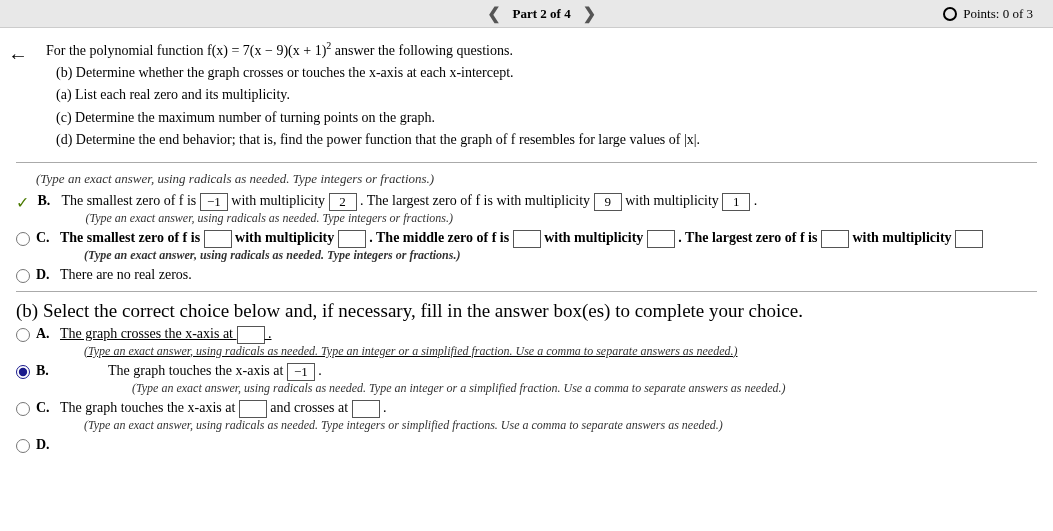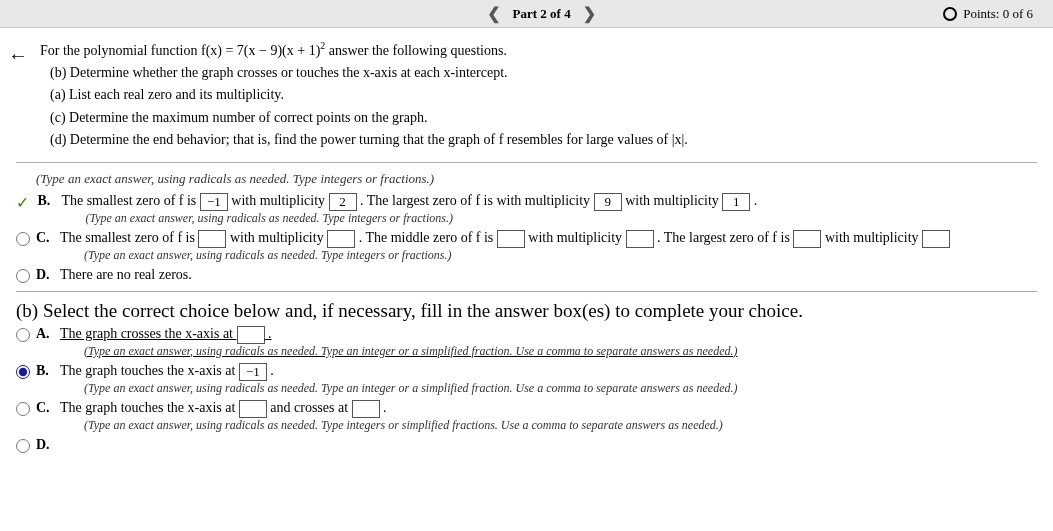--- a/index.html
+++ b/index.html
@@ -56,21 +56,21 @@
     }
     .back-arrow {
       position: absolute;
       left: 8px;
       top: 14px;
       font-size: 20px;
       cursor: pointer;
       color: #000;
     }
     .problem-header {
-      margin-left: 24px;
+      margin-left: 30px;
       margin-bottom: 10px;
       line-height: 1.6;
     }
     .problem-header .main-question {
       font-size: 14px;
     }
     .problem-header .sub-items {
       margin-left: 10px;
       font-size: 14px;
       line-height: 1.6;
@@ -144,37 +144,37 @@
 
 <div class="top-bar">
   <div style="width:120px;"></div>
   <div class="top-bar-center">
     <span class="nav-arrow">❮</span>
     <span>Part 2 of 4</span>
     <span class="nav-arrow">❯</span>
   </div>
   <div class="points-section">
     <span class="circle-icon"></span>
-    <span>Points: 0 of 6</span>
+    <span>Points: 0 of 3</span>
   </div>
 </div>
 
 <div class="main-content">
 
   <span class="back-arrow">←</span>
 
   <div class="problem-header">
     <div class="main-question">
       For the polynomial function f(x) = 7(x − 9)(x + 1)<sup>2</sup> answer the following questions.
     </div>
     <div class="sub-items">
       <div>(b) Determine whether the graph crosses or touches the x-axis at each x-intercept.</div>
       <div>(a) List each real zero and its multiplicity.</div>
-      <div>(c) Determine the maximum number of correct points on the graph.</div>
-      <div>(d) Determine the end behavior; that is, find the power turning that the graph of f resembles for large values of |x|.</div>
+      <div>(c) Determine the maximum number of turning points on the graph.</div>
+      <div>(d) Determine the end behavior; that is, find the power function that the graph of f resembles for large values of |x|.</div>
     </div>
   </div>
 
   <hr class="divider">
 
   <div class="answer-type-note">(Type an exact answer, using radicals as needed. Type integers or fractions.)</div>
 
   <div class="radio-option">
     <span class="checkmark-icon">✓</span>
     <span class="radio-label">B.</span>
@@ -189,21 +189,21 @@
       <span>with multiplicity</span>
       <span class="answer-box filled">1</span>
       <span>.</span>
       <div class="option-sub">(Type an exact answer, using radicals as needed. Type integers or fractions.)</div>
     </div>
   </div>
 
   <div class="radio-option">
     <input type="radio" class="radio-input" name="zeros-choice" style="">
     <span class="radio-label">C.</span>
-    <div style="flex:1;">
+    <div style="flex:1;font-weight:bold;">
       <span>The smallest zero of f is</span>
       <span class="answer-box"></span>
       <span>with multiplicity</span>
       <span class="answer-box"></span>
       <span>. The middle zero of f is</span>
       <span class="answer-box"></span>
       <span>with multiplicity</span>
       <span class="answer-box"></span>
       <span>. The largest zero of f is</span>
       <span class="answer-box"></span>
@@ -230,21 +230,21 @@
       <span>The graph crosses the x-axis at</span>
       <span class="answer-box"></span>
       <span>.</span>
       <div class="option-sub">(Type an exact answer, using radicals as needed. Type an integer or a simplified fraction. Use a comma to separate answers as needed.)</div>
     </div>
   </div>
 
   <div class="radio-option">
     <input type="radio" class="radio-input checked-radio" name="graph-choice" checked="" style="accent-color: rgb(26, 26, 140);">
     <span class="radio-label">B.</span>
-    <div style="flex:1;">
+    <div style="flex:1;margin-left:48px;">
       <span>The graph touches the x-axis at</span>
       <span class="answer-box filled">−1</span>
       <span>.</span>
       <div class="option-sub">(Type an exact answer, using radicals as needed. Type an integer or a simplified fraction. Use a comma to separate answers as needed.)</div>
     </div>
   </div>
 
   <div class="radio-option">
     <input type="radio" class="radio-input" name="graph-choice" style="">
     <span class="radio-label">C.</span>

